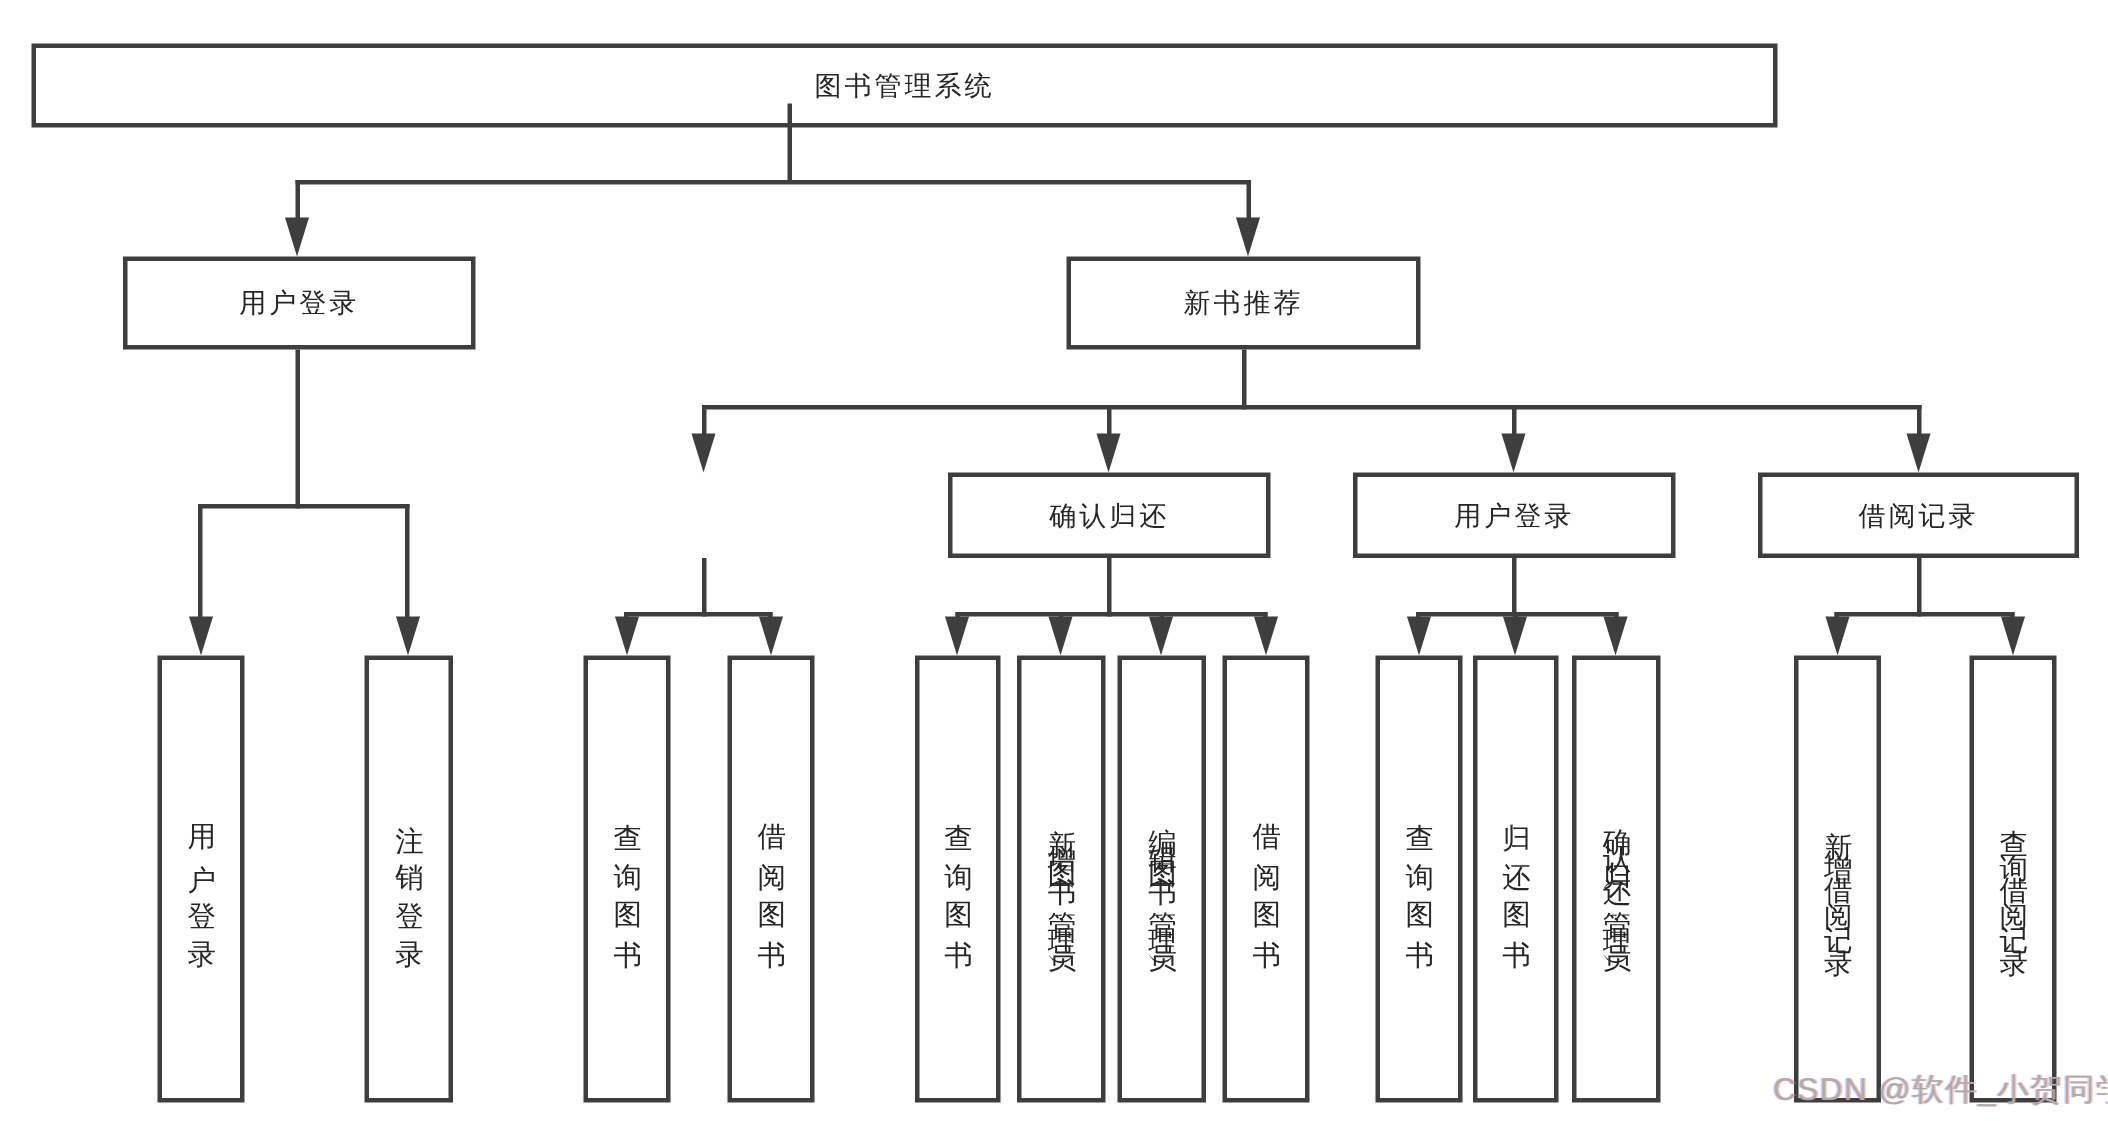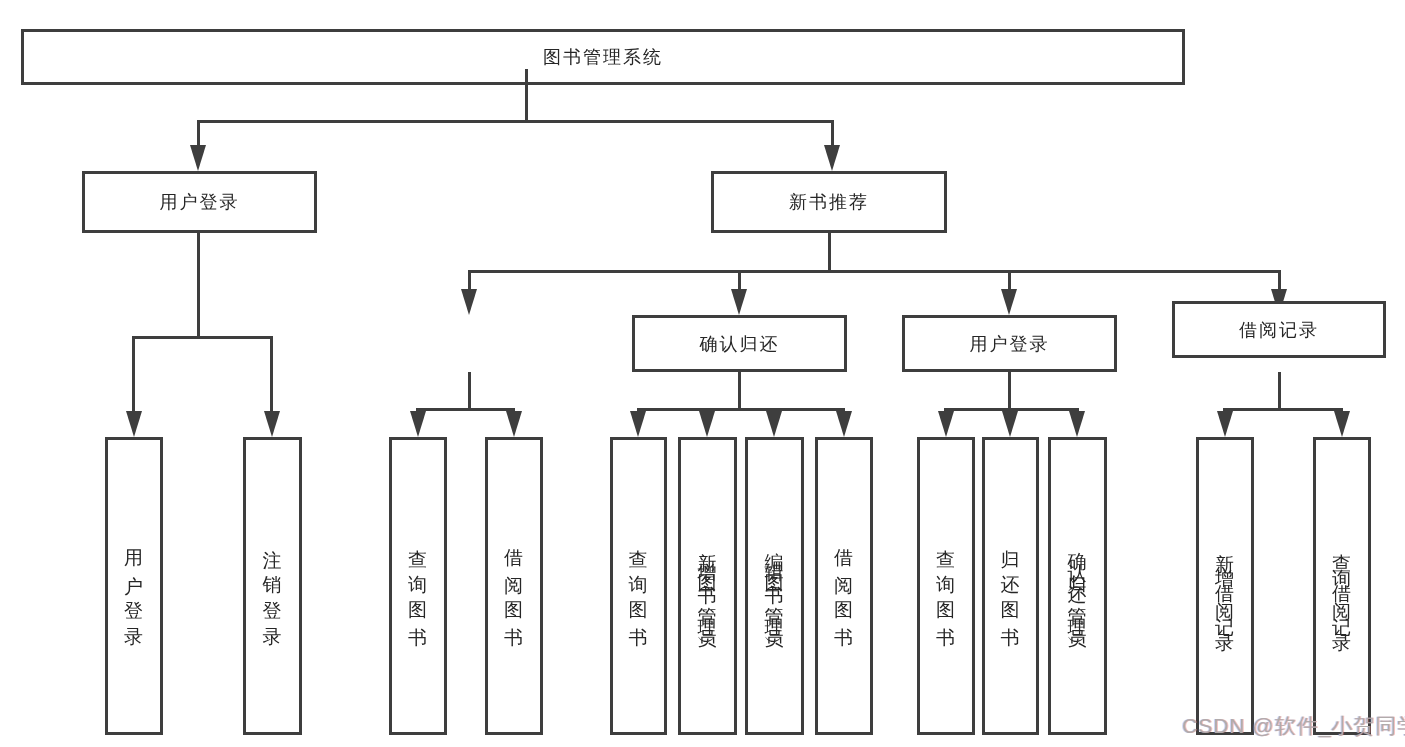--- a/index.html
+++ b/index.html
@@ -93,21 +93,21 @@
   <div class="arrow" style="left:1001px;top:289px;"></div>
   <div class="vline" style="left:1278px;top:270px;height:24px;"></div>
   <div class="arrow" style="left:1271px;top:289px;"></div>
 
   <div class="box" style="left:632px;top:315px;width:215px;height:57px;">
     <span>确认归还</span>
   </div>
   <div class="box" style="left:902px;top:315px;width:215px;height:57px;">
     <span>用户登录</span>
   </div>
-  <div class="box" style="left:1172px;top:301px;width:214px;height:57px;">
+  <div class="box" style="left:1172px;top:315px;width:214px;height:57px;">
     <span>借阅记录</span>
   </div>
 
   <div class="vline" style="left:468px;top:372px;height:39px;"></div>
   <div class="hline" style="left:416px;top:408px;width:99px;"></div>
   <div class="vline" style="left:416px;top:408px;height:8px;"></div>
   <div class="arrow" style="left:410px;top:411px;"></div>
   <div class="vline" style="left:512px;top:408px;height:8px;"></div>
   <div class="arrow" style="left:506px;top:411px;"></div>
 

